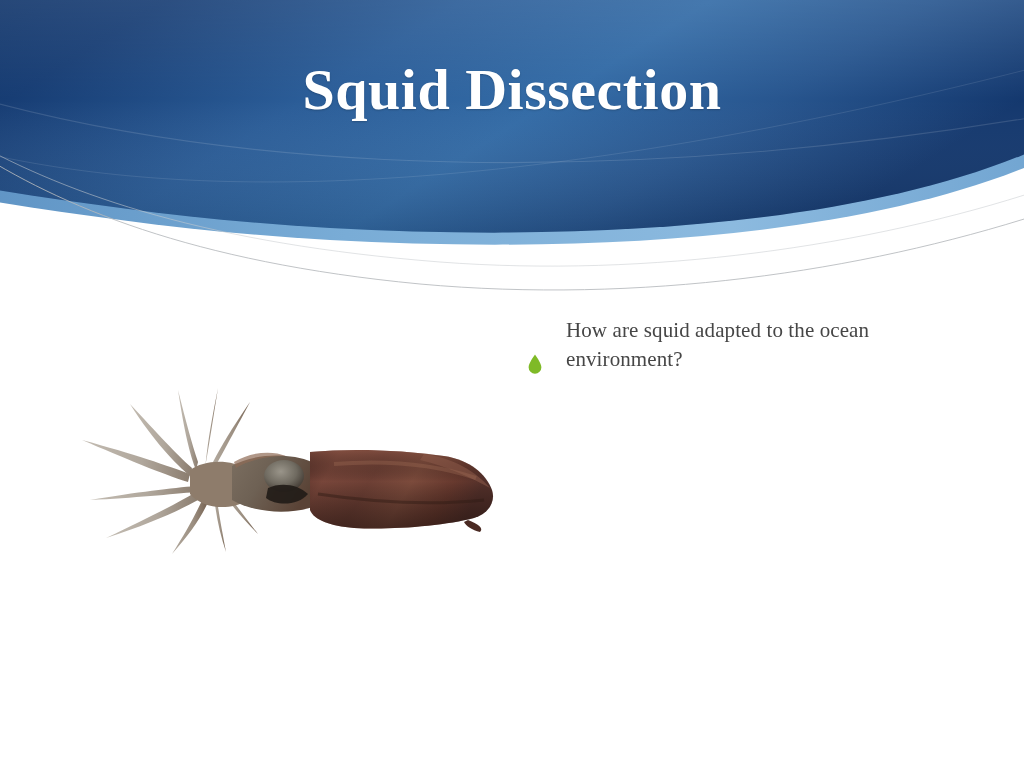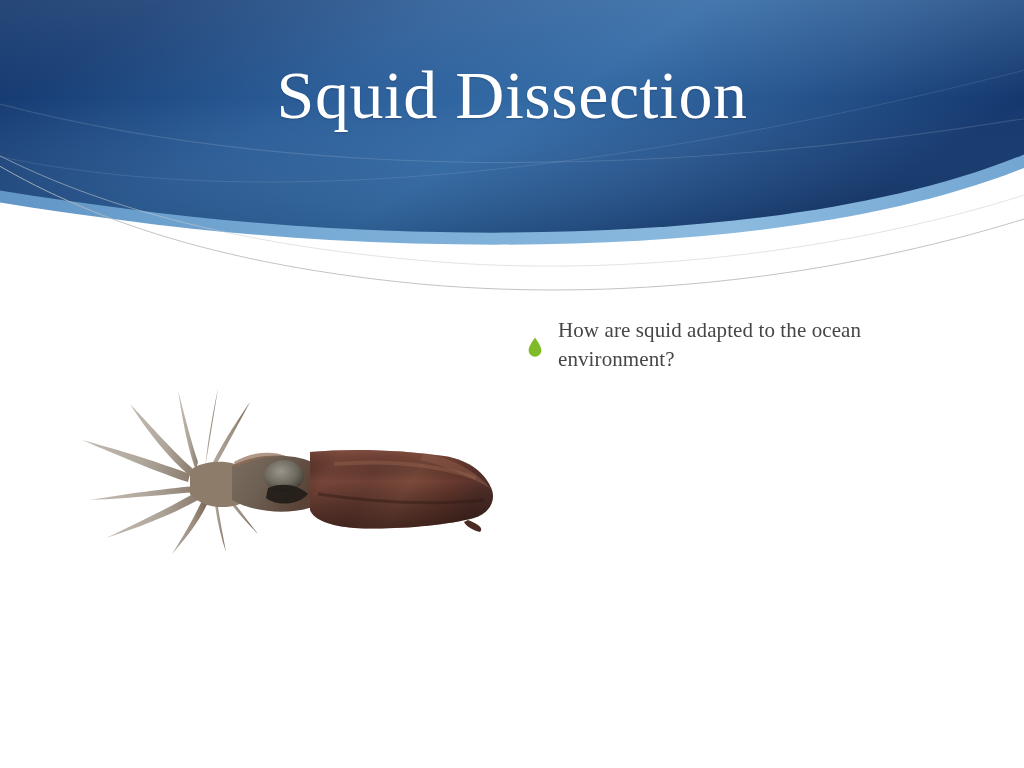--- a/index.html
+++ b/index.html
@@ -31,39 +31,39 @@
 
   
   #slide-title {
     position: absolute;
     left: 0;
     top: 58px;
     width: 1024px;
     text-align: center;
     color: #ffffff;
     font-family: "Liberation Serif", "DejaVu Serif", serif;
-    font-size: 68px;
-    font-weight: normal;
+    font-size: 58px;
+    font-weight: bold;
     letter-spacing: 0.5px;
     line-height: 1.1;
     text-shadow: 0 1px 2px rgba(0,0,0,0.20);
     white-space: nowrap;
   }
 
   
   #body-block {
     position: absolute;
     left: 528px;
     top: 316px;
     width: 420px;
   }
   .bullet-row {
     display: flex;
-    align-items: center;
-    gap: 16px;
+    align-items: flex-end;
+    gap: 24px;
   }
   .bullet-marker {
     flex: 0 0 auto;
     width: 14px;
     height: 20px;
     margin-top: 5px;
     display: block;
   }
   .bullet-text {
     flex: 1 1 auto;

